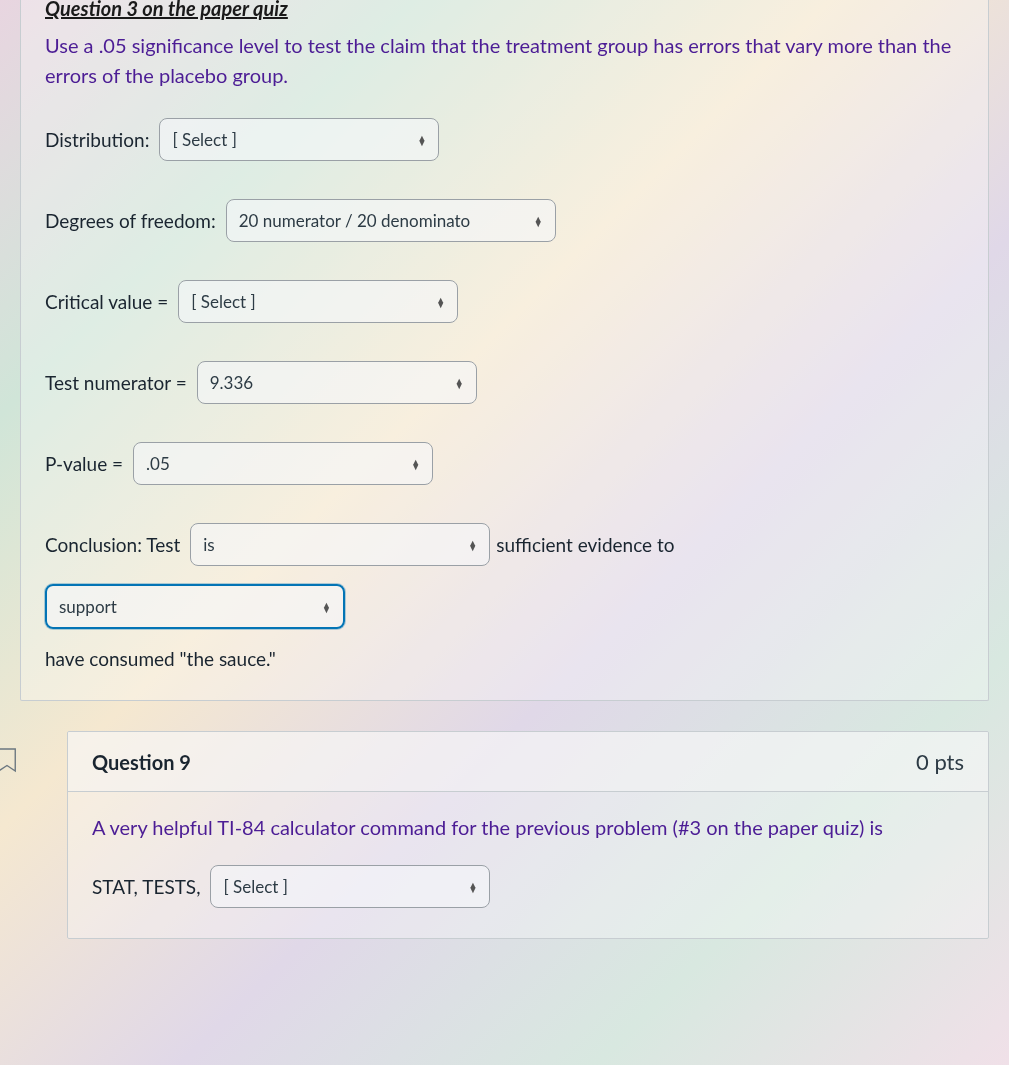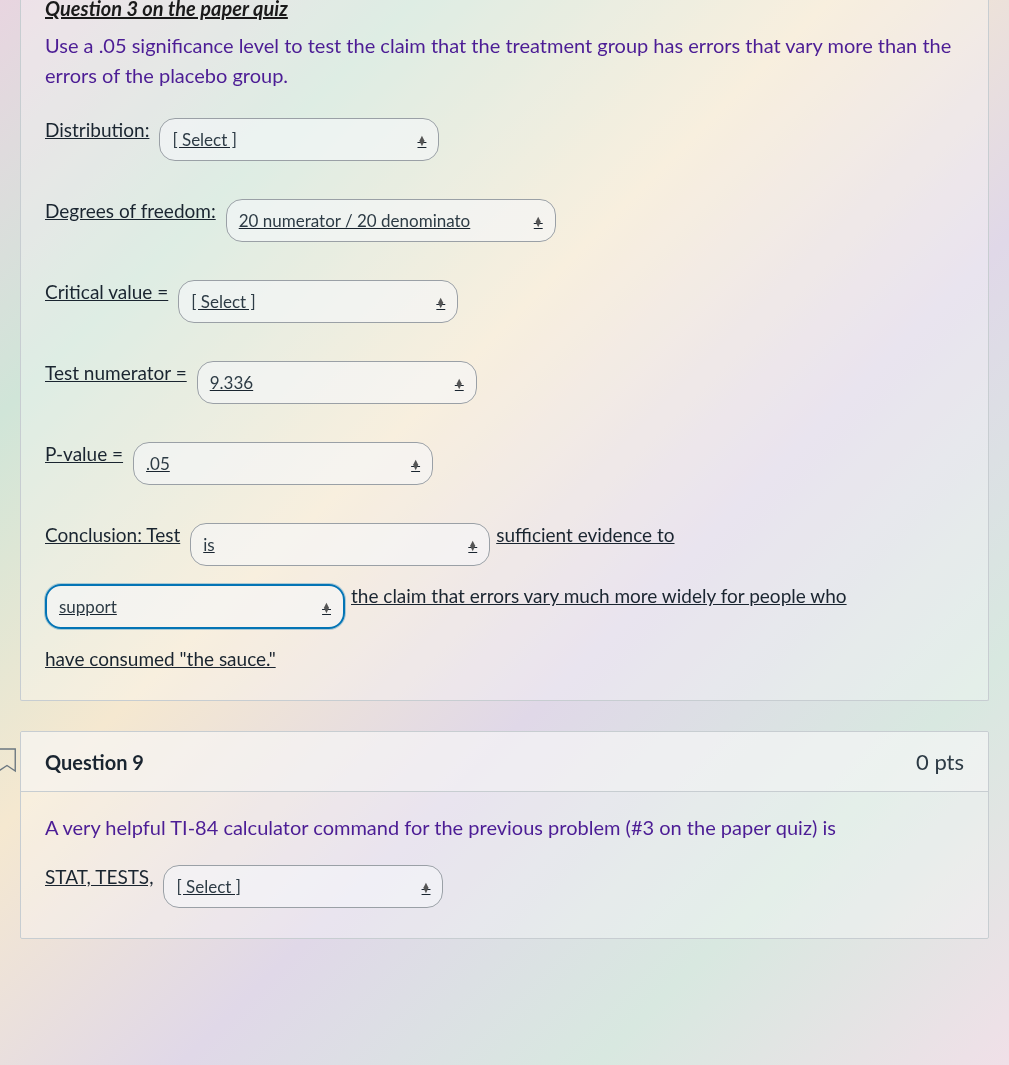--- a/index.html
+++ b/index.html
@@ -30,35 +30,35 @@
       margin-bottom: 10px;
     }
     .prompt-text {
       font-size: 20px;
       line-height: 1.5;
       color: #4c1d95;
       margin-bottom: 28px;
     }
     .form-row {
       display: flex;
+      align-items: center;
       flex-wrap: wrap;
       margin-bottom: 38px;
       font-size: 19px;
       color: #1a2530;
       gap: 6px;
-      text-decoration: underline;
     }
     .form-row.last { margin-bottom: 10px; }
     .label-text { margin-right: 4px; }
     .select-box {
       display: inline-flex;
       align-items: center;
       justify-content: space-between;
       border: 1px solid #9aa0a6;
-      border-radius: 16px;
+      border-radius: 8px;
       background: rgba(245,247,250,0.6);
       padding: 10px 12px;
       min-width: 280px;
       font-size: 17px;
       color: #2d3b45;
       cursor: pointer;
     }
     .select-box.wide { min-width: 330px; }
     .select-box.narrower { min-width: 300px; }
     .select-box.active {
@@ -89,21 +89,21 @@
     .question-pts {
       font-size: 22px;
       color: #2d3b45;
     }
     .bookmark {
       position: absolute;
       left: -4px;
       margin-top: 16px;
     }
     .bookmark svg { width: 22px; height: 26px; }
-    .q9-wrapper { position: relative; }
+    .q9-wrapper { position: relative; padding-left: 47px; }
     .inline-text { font-size: 19px; }
     .cursor-ibeam {
       display: inline-block;
       position: relative;
     }
   </style>
 </head>
 <body>
 
 <div class="question-box" style="margin-top:0; border-top:none; padding-top:0;">
@@ -158,21 +158,20 @@
         <span class="select-arrows">▲<br>▼</span>
       </div>
       <span class="inline-text">sufficient evidence to</span>
     </div>
 
     <div class="form-row" style="margin-bottom:18px;">
       <div class="select-box narrower active">
         <span>support</span>
         <span class="select-arrows">▲<br>▼</span>
       </div>
-      <span class="inline-text cursor-ibeam">the claim that errors vary much more widely for people who</span>
     </div>
 
     <div class="form-row last">
       <span class="inline-text">have consumed "the sauce."</span>
     </div>
   </div>
 </div>
 
 <div class="q9-wrapper">
   <div class="bookmark">

